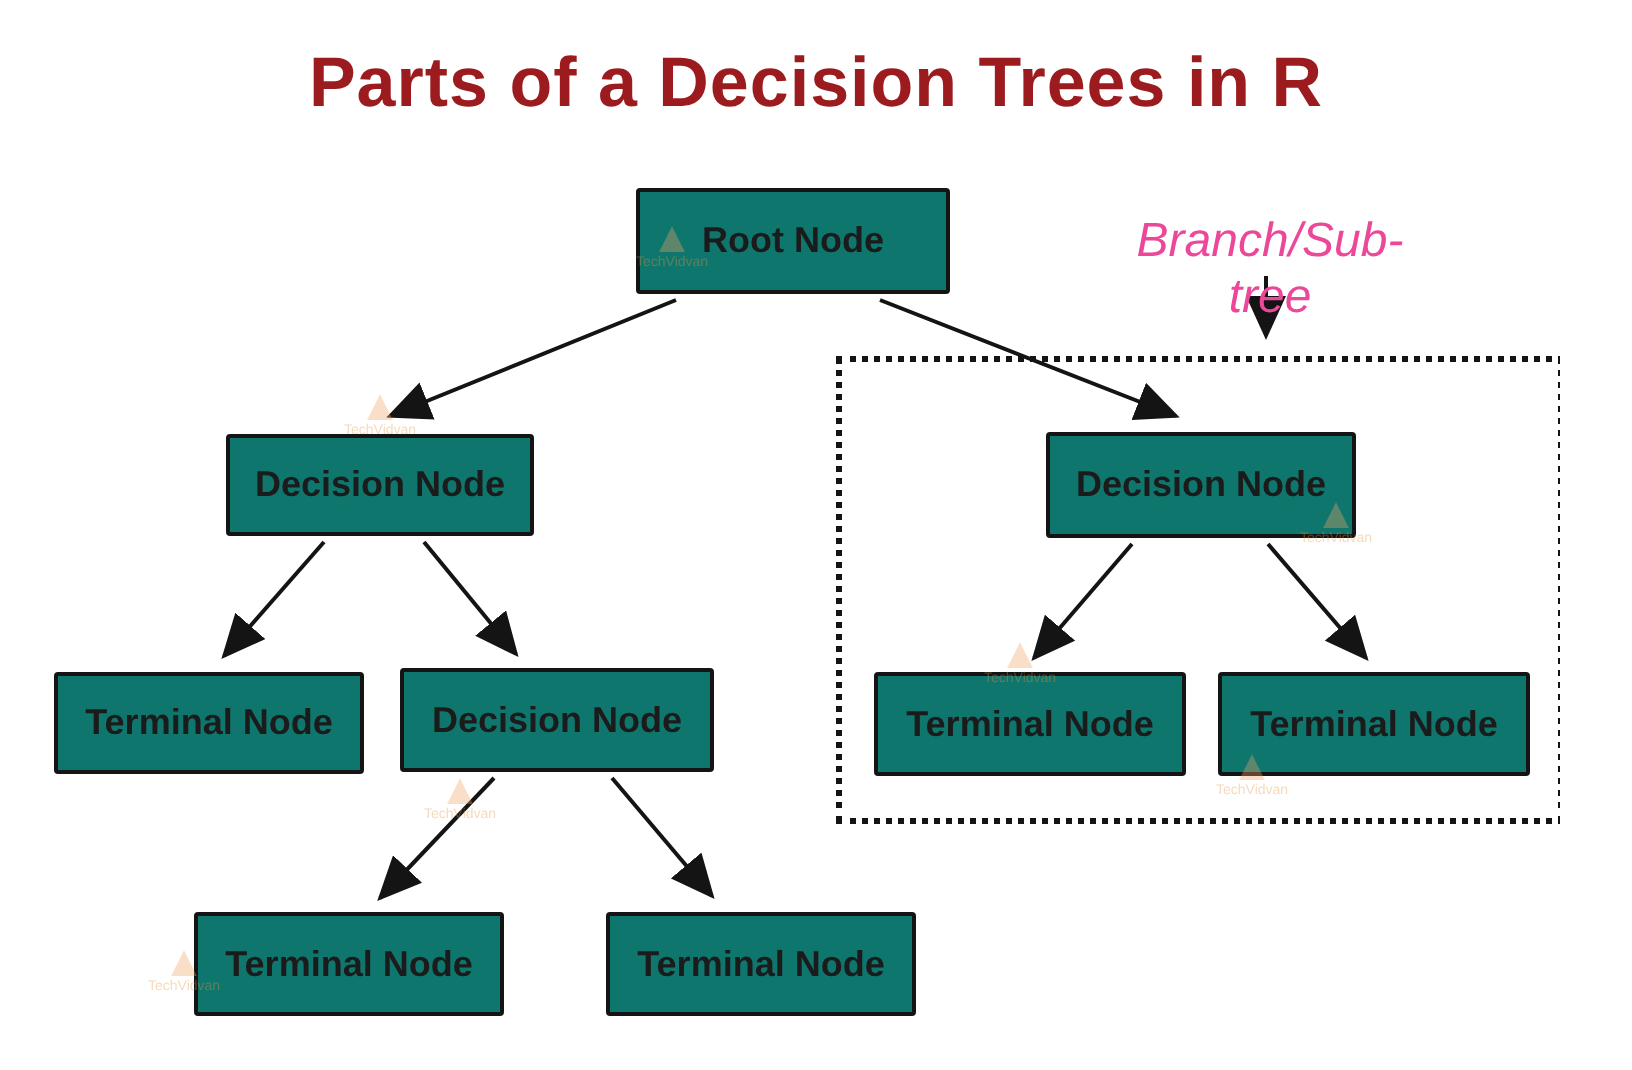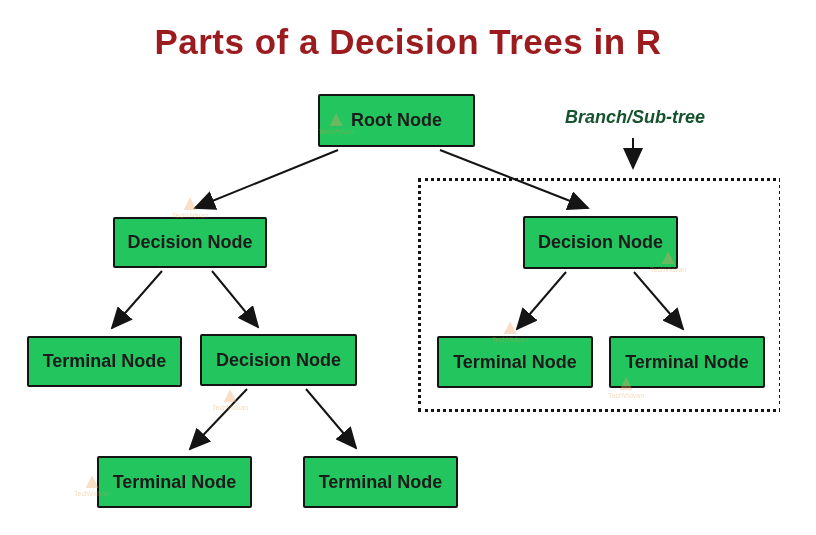--- a/index.html
+++ b/index.html
@@ -11,42 +11,42 @@
     overflow:hidden;
   }
   .title{
     position:absolute;top:22px;left:0;width:816px;
     text-align:center;
     font-size:35px;font-weight:800;letter-spacing:0.5px;
     color:#9b1b1e;
   }
   .node{
     position:absolute;
-    background:#22c55e;
+    background:#0f766e;
     border:2.5px solid #141414;
     border-radius:2px;
     display:flex;align-items:center;justify-content:center;
     font-size:18px;font-weight:bold;color:#1b1b1b;
     z-index:2;
     box-sizing:border-box;
     white-space:nowrap;
   }
   .subtree-box{
     position:absolute;
     left:418px;top:178px;width:364px;height:234px;
     border:3px dotted #141414;
     box-sizing:border-box;
     z-index:0;
   }
   .annotation{
     position:absolute;
     left:555px;top:107px;width:160px;
     text-align:center;
-    font-size:18px;font-weight:bold;font-style:italic;
-    color:#14532d;
+    font-size:24px;font-weight:normal;font-style:italic;
+    color:#ec4899;
     z-index:2;
   }
   svg.connectors{
     position:absolute;left:0;top:0;z-index:1;
   }
   .wm{
     position:absolute;
     z-index:3;
     display:flex;flex-direction:column;align-items:center;
     opacity:0.35;

